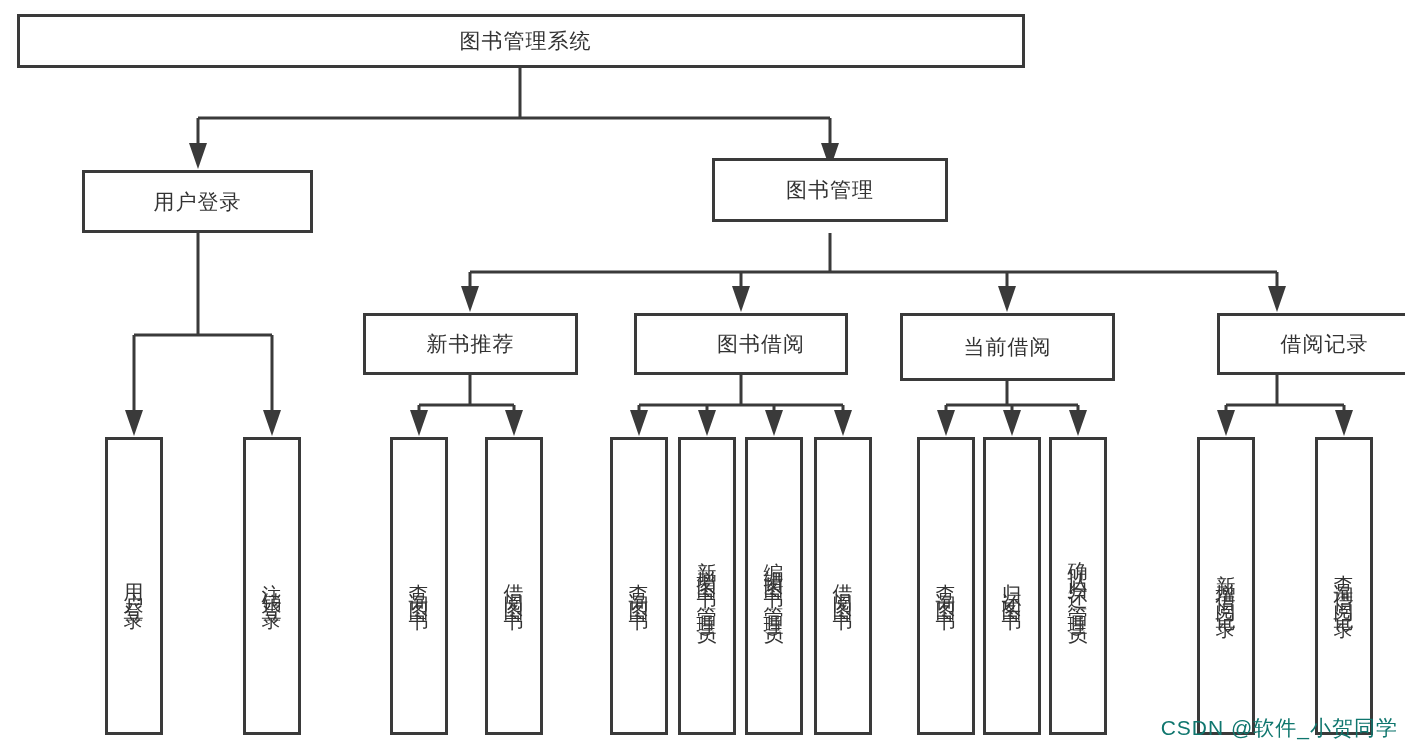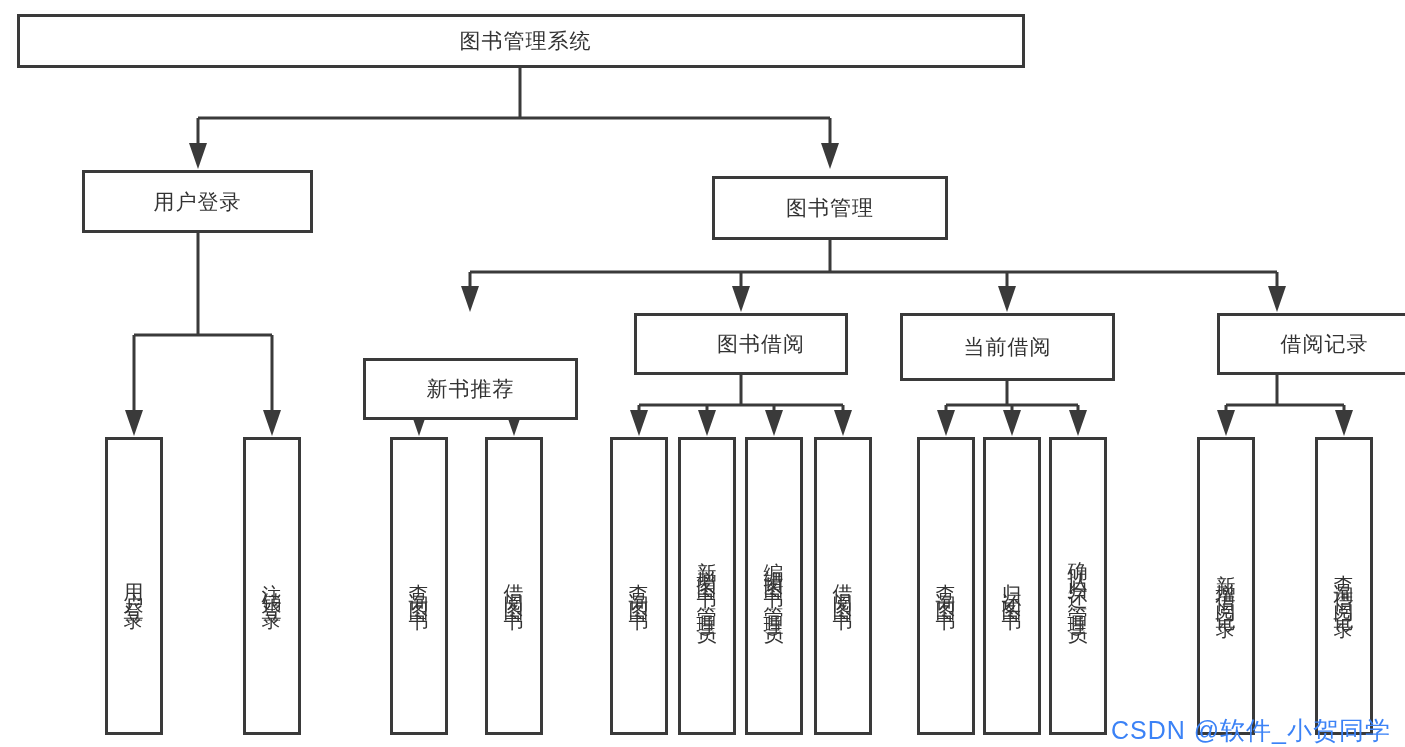--- a/index.html
+++ b/index.html
@@ -41,24 +41,24 @@
   .node.leaf .lbl {
     writing-mode: vertical-rl;
     text-orientation: mixed;
     font-size: 20px;
     letter-spacing: 9px;
     line-height: 1;
     white-space: nowrap;
   }
   .watermark {
     position: absolute;
-    right: 14px;
+    right: 7px;
     top: 714px;
-    font-size: 25px;
-    color: #3b82f6;
+    font-size: 21px;
+    color: #0f766e;
     letter-spacing: 1px;
     white-space: nowrap;
     z-index: 5;
   }
 </style>
 </head>
 <body>
 
 <div class="canvas">
 
@@ -102,25 +102,25 @@
     </g>
   </svg>
 
   <div class="node h" style="left:17px; top:14px; width:1008px; height:54px;padding-left:9px;">
     <span class="lbl">图书管理系统</span>
   </div>
 
   <div class="node h" style="left:82px; top:170px; width:231px; height:63px;">
     <span class="lbl">用户登录</span>
   </div>
-  <div class="node h" style="left:712px; top:176px; width:236px; height:64px;">
+  <div class="node h" style="left:712px; top:158px; width:236px; height:64px;">
     <span class="lbl">图书管理</span>
   </div>
 
-  <div class="node h" style="left:363px; top:313px; width:215px; height:62px;margin-top:45px;">
+  <div class="node h" style="left:363px; top:313px; width:215px; height:62px;">
     <span class="lbl">新书推荐</span>
   </div>
   <div class="node h" style="left:634px; top:313px; width:214px; height:62px;padding-left:40px;">
     <span class="lbl">图书借阅</span>
   </div>
   <div class="node h" style="left:900px; top:313px; width:215px; height:68px;">
     <span class="lbl">当前借阅</span>
   </div>
   <div class="node h" style="left:1217px; top:313px; width:215px; height:62px;">
     <span class="lbl">借阅记录</span>

